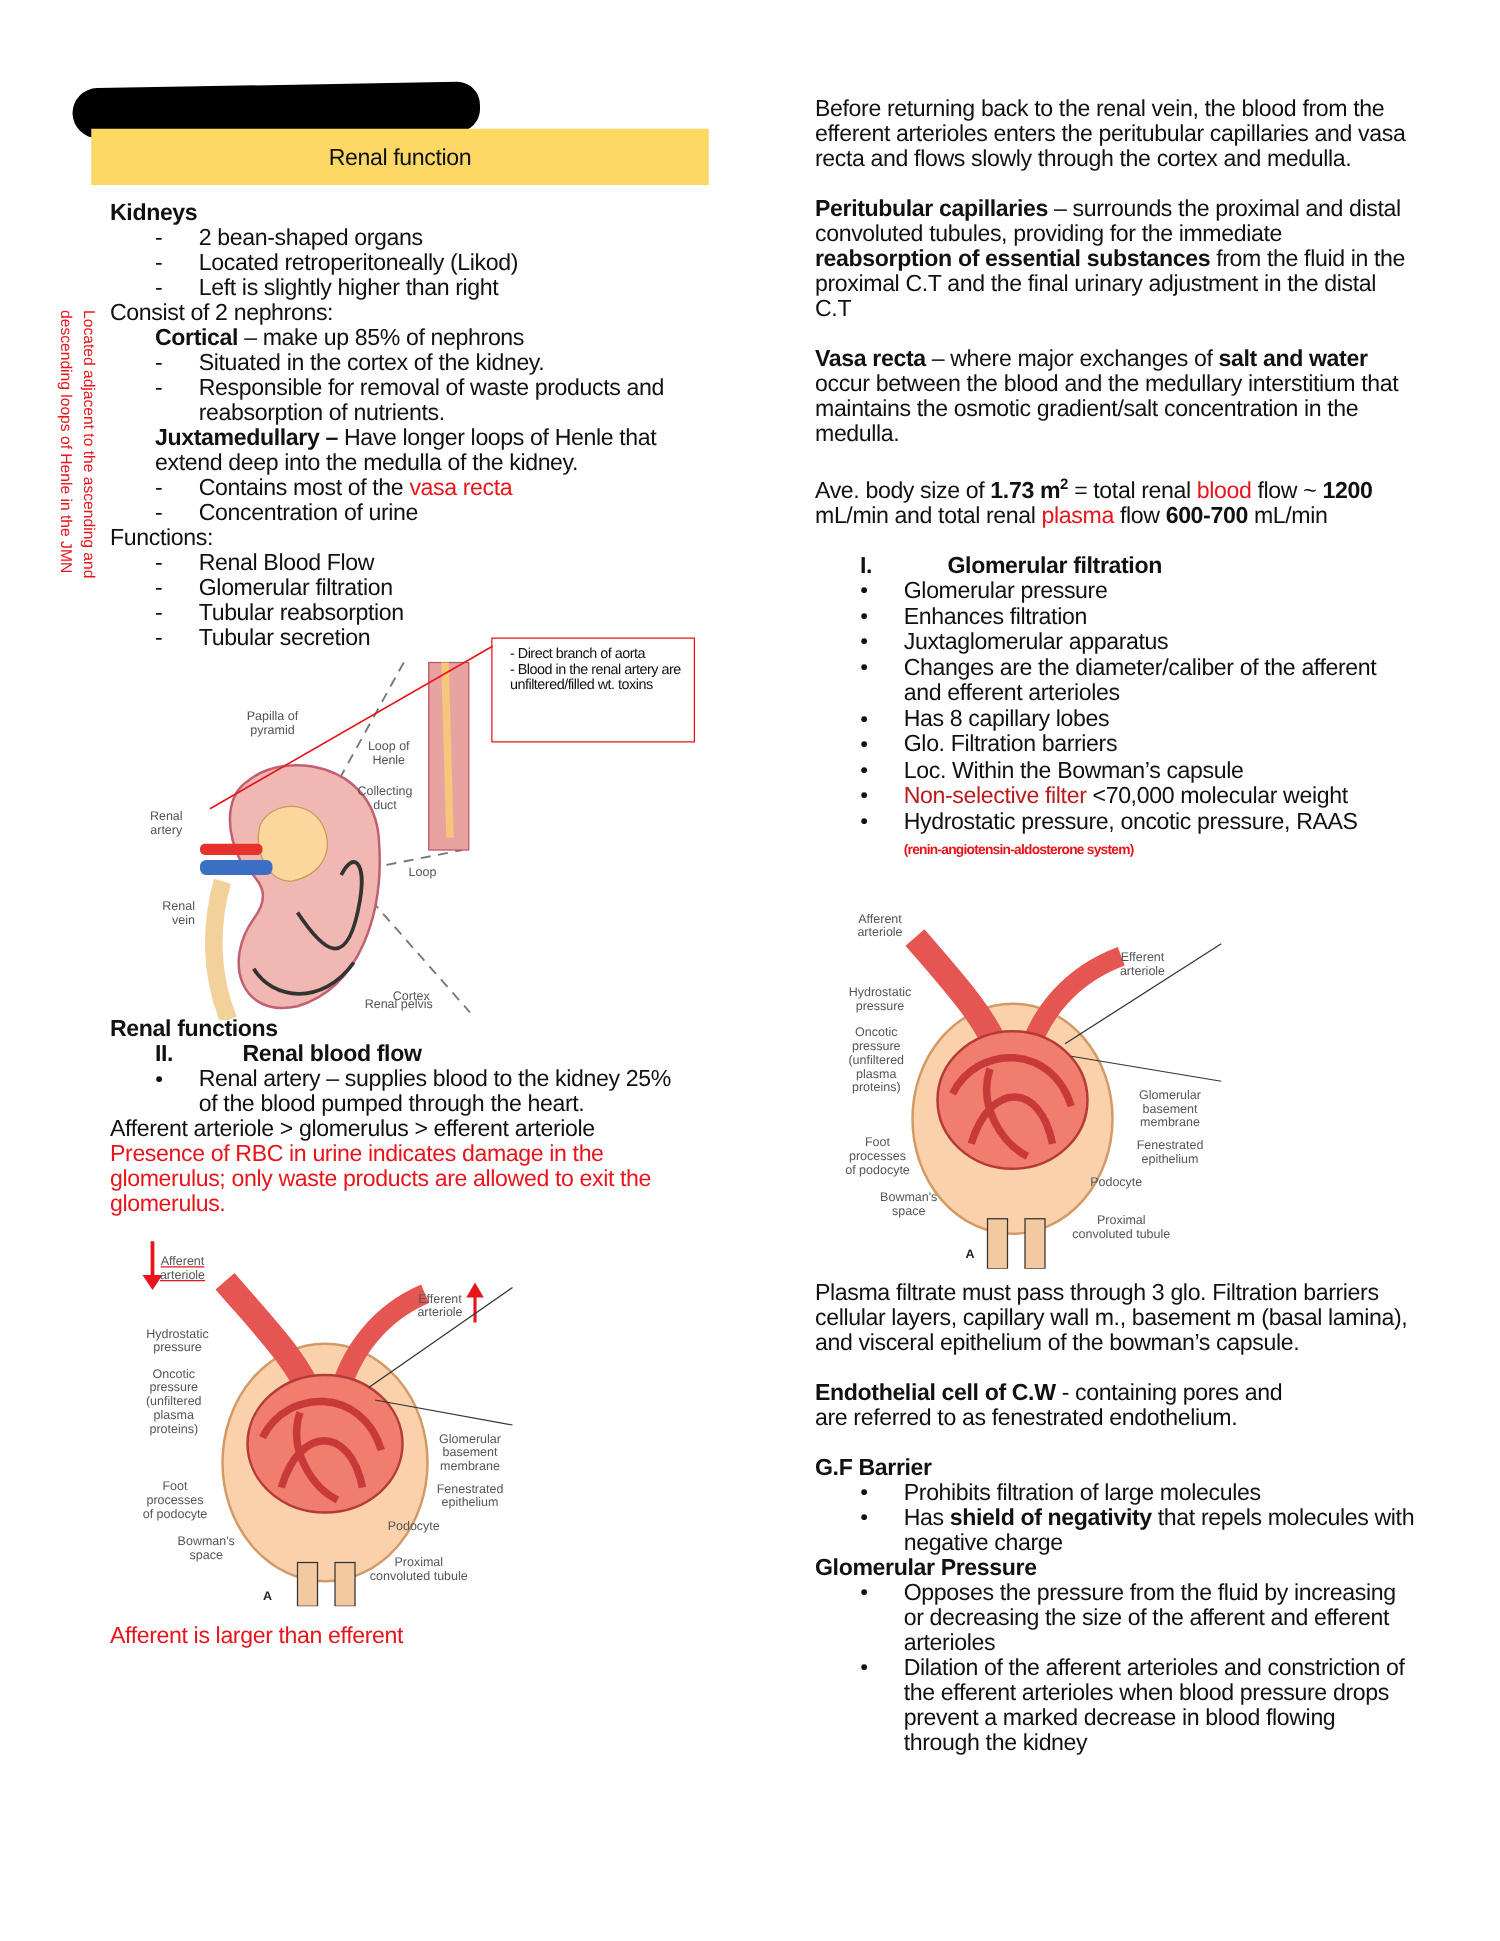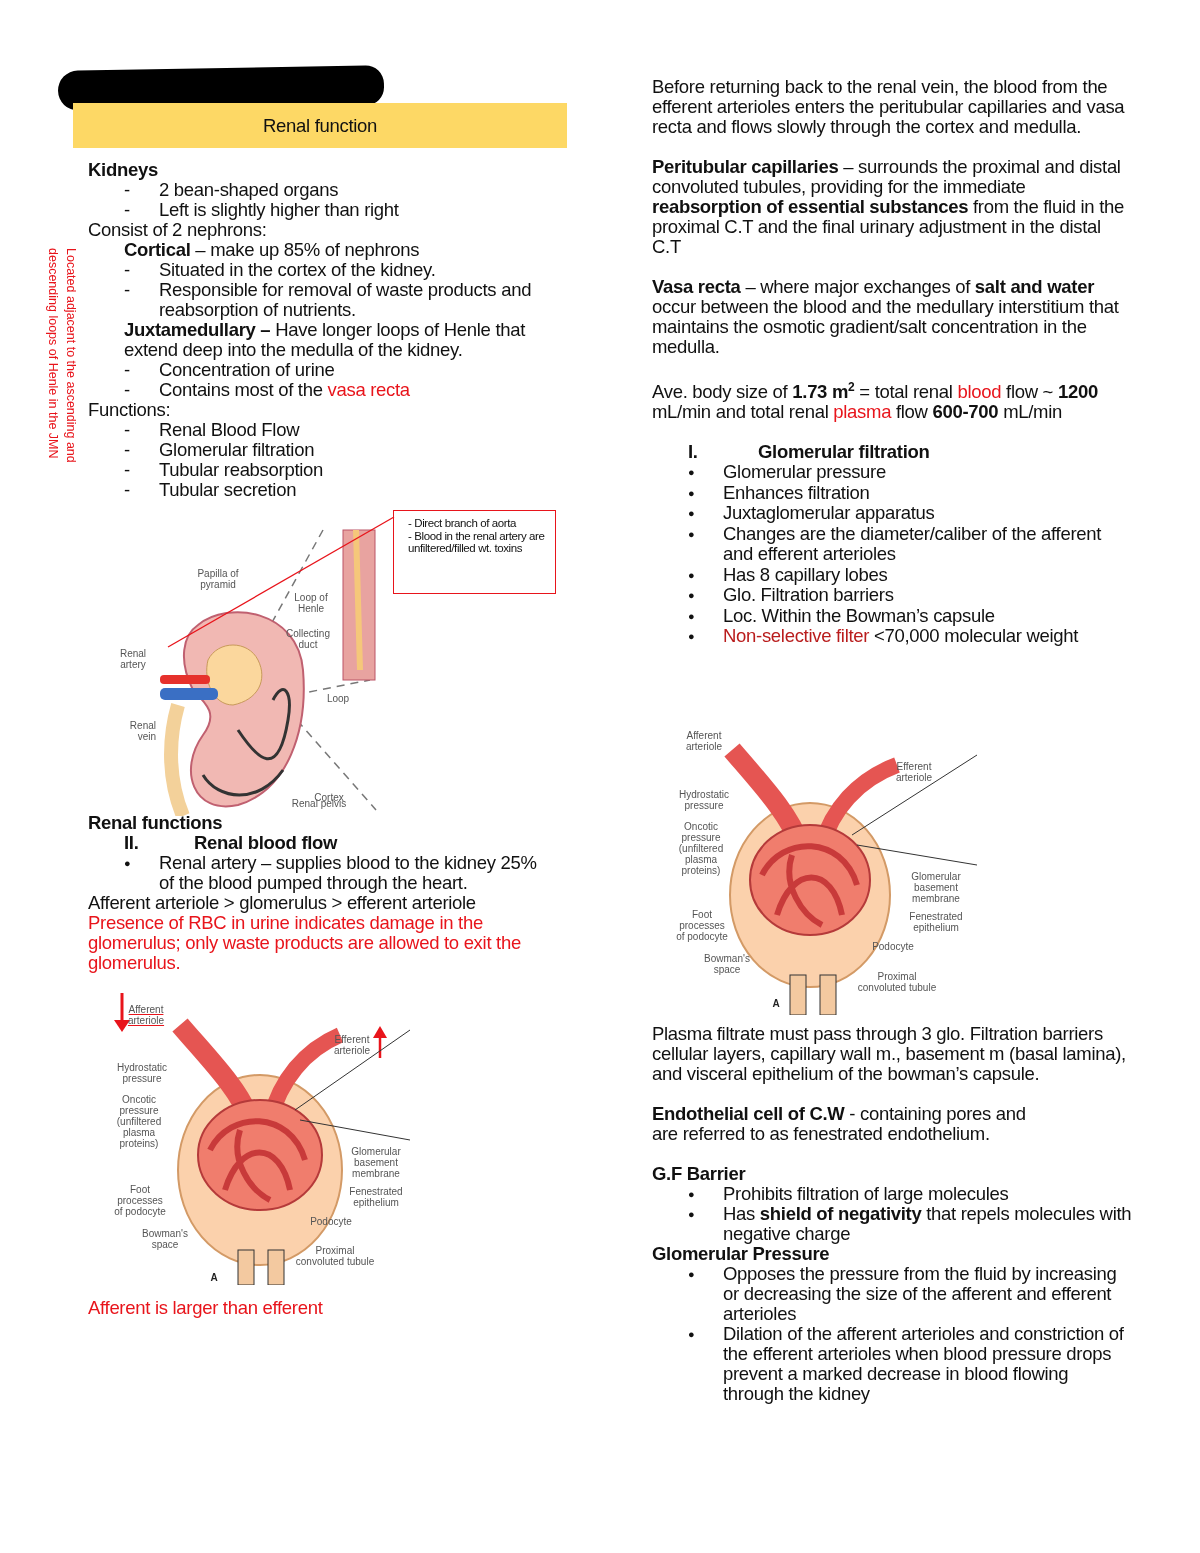--- a/index.html
+++ b/index.html
@@ -44,36 +44,37 @@
   <div class="title-bar">
     <span>Renal function</span>
   </div>
 
   <div class="vert-note">Located adjacent to the ascending and descending loops of Henle in the JMN</div>
 
   <div class="col left">
     <div class="b">Kidneys</div>
     <ul class="dash-list">
       <li>2 bean-shaped organs</li>
+      <li>Located retroperitoneally (Likod)</li>
       <li>Left is slightly higher than right</li>
     </ul>
     <div>Consist of 2 nephrons:</div>
     <div class="indent">
       <span class="b">Cortical</span><span> – make up 85% of nephrons</span>
     </div>
     <ul class="dash-list">
       <li>Situated in the cortex of the kidney.</li>
       <li>Responsible for removal of waste products and reabsorption of nutrients.</li>
     </ul>
     <div class="indent">
       <span class="b">Juxtamedullary –</span><span> Have longer loops of Henle that extend deep into the medulla of the kidney.</span>
     </div>
     <ul class="dash-list">
+      <li><span>Contains most of the </span><span class="red">vasa recta</span></li>
       <li>Concentration of urine</li>
-      <li><span>Contains most of the </span><span class="red">vasa recta</span></li>
     </ul>
     <div>Functions:</div>
     <ul class="dash-list">
       <li>Renal Blood Flow</li>
       <li>Glomerular filtration</li>
       <li>Tubular reabsorption</li>
       <li>Tubular secretion</li>
     </ul>
   </div>
 
@@ -177,20 +178,21 @@
     </div>
     <ul class="bullet-list" style="line-height:20.5px;">
       <li>Glomerular pressure</li>
       <li>Enhances filtration</li>
       <li>Juxtaglomerular apparatus</li>
       <li>Changes are the diameter/caliber of the afferent and efferent arterioles</li>
       <li>Has 8 capillary lobes</li>
       <li>Glo. Filtration barriers</li>
       <li>Loc. Within the Bowman’s capsule</li>
       <li><span class="purple">Non-selective filter</span><span> &lt;70,000 molecular weight</span></li>
+      <li><span>Hydrostatic pressure, oncotic pressure, RAAS</span><br><span class="raas">(renin-angiotensin-aldosterone system)</span></li>
     </ul>
   </div>
 
   <div class="figure" style="left:672px; top:725px; width:310px; height:290px;">
     <svg width="310" height="290" viewBox="0 0 310 290">
       <ellipse cx="138" cy="170" rx="80" ry="92" fill="#fbd1ac" stroke="#d39a66" stroke-width="2"></ellipse>
       <path d="M60 25 C 90 60, 118 90, 128 120" stroke="#e55552" stroke-width="20" fill="none"></path>
       <path d="M225 40 C 185 55, 160 85, 150 120" stroke="#e55552" stroke-width="16" fill="none"></path>
       <ellipse cx="138" cy="155" rx="60" ry="55" fill="#f07d6d" stroke="#b53a3a" stroke-width="2"></ellipse>
       <path d="M90 150 C 110 110, 170 110, 185 160 M105 190 C 120 140, 160 140, 170 190 M120 130 C 110 160, 130 190, 150 200" stroke="#c83a3a" stroke-width="6" fill="none"></path>

